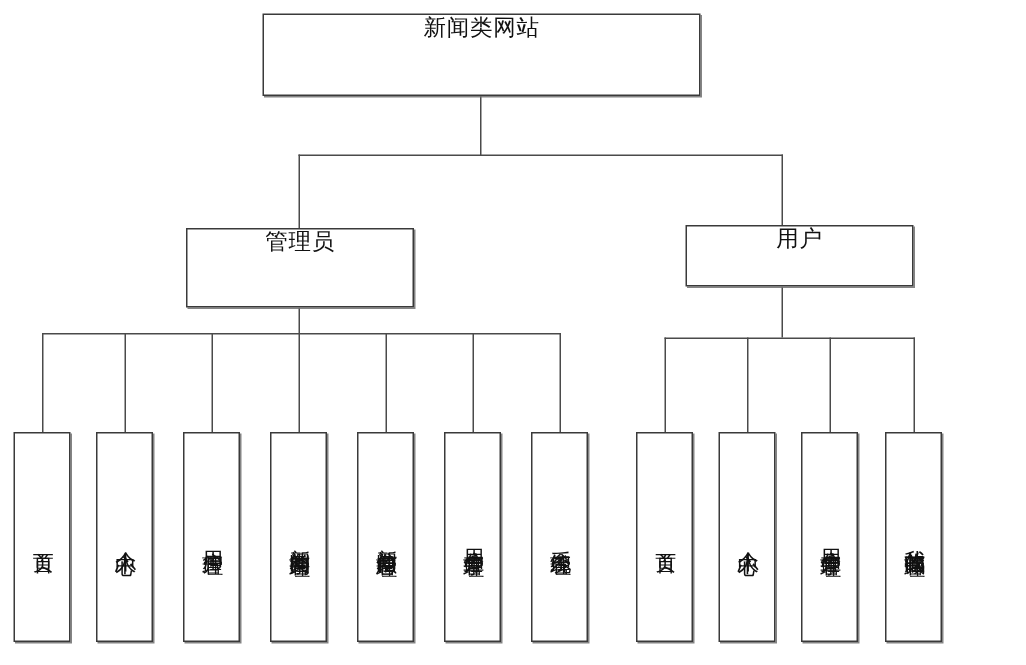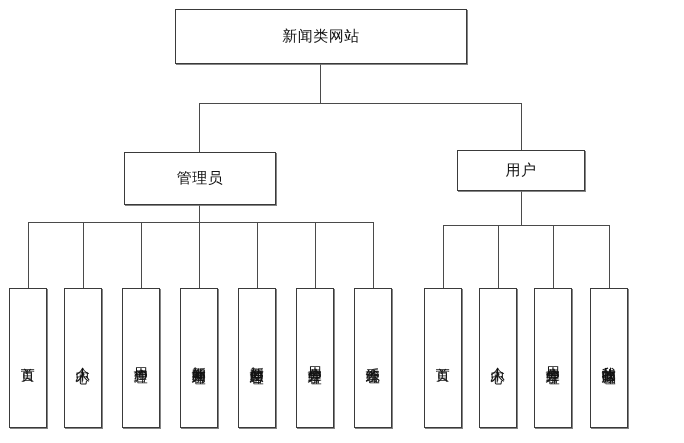--- a/index.html
+++ b/index.html
@@ -18,21 +18,21 @@
     overflow: hidden;
   }
 
   
   .node {
     position: absolute;
     box-sizing: border-box;
     border: 1px solid #3a3a3a;
     background: #ffffff;
     display: flex;
-    align-items: center;
+    align-items: flex-start;
     justify-content: center;
     box-shadow: 1px 1px 0 rgba(110,110,110,0.85);
   }
   .node-label {
     font-size: 15px;
     color: #111111;
     line-height: 1.18;
     letter-spacing: 0.5px;
     white-space: nowrap;
     text-align: center;
@@ -100,21 +100,21 @@
   <div class="line v" style="left:609px; top:225px; height:63px;"></div>
 
   <div class="node horiz" style="left:175px; top:9px; width:292px; height:55px;">
     <span class="node-label">新闻类网站</span>
   </div>
 
   <div class="node horiz" style="left:124px; top:152px; width:152px; height:53px;">
     <span class="node-label">管理员</span>
   </div>
 
-  <div class="node horiz" style="left:457px; top:150px; width:128px; height:41px;">
+  <div class="node horiz" style="left:457px; top:150px; width:152px; height:41px;">
     <span class="node-label">用户</span>
   </div>
 
   <div class="node vert" style="left:9px; top:288px; width:38px; height:140px;">
     <span class="node-label">首页</span>
   </div>
   <div class="node vert" style="left:64px; top:288px; width:38px; height:140px;">
     <span class="node-label">个人中心</span>
   </div>
   <div class="node vert" style="left:122px; top:288px; width:38px; height:140px;">

